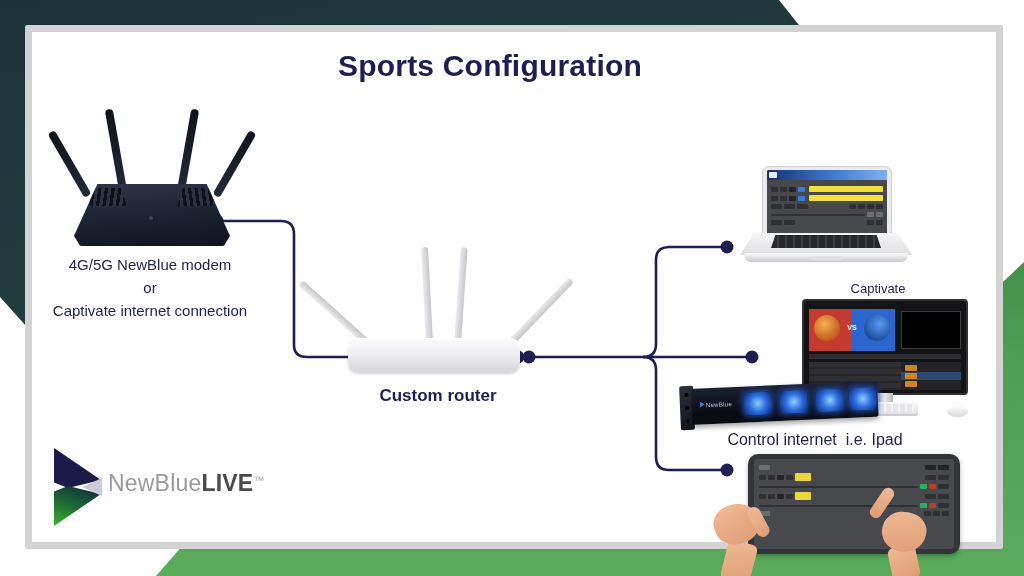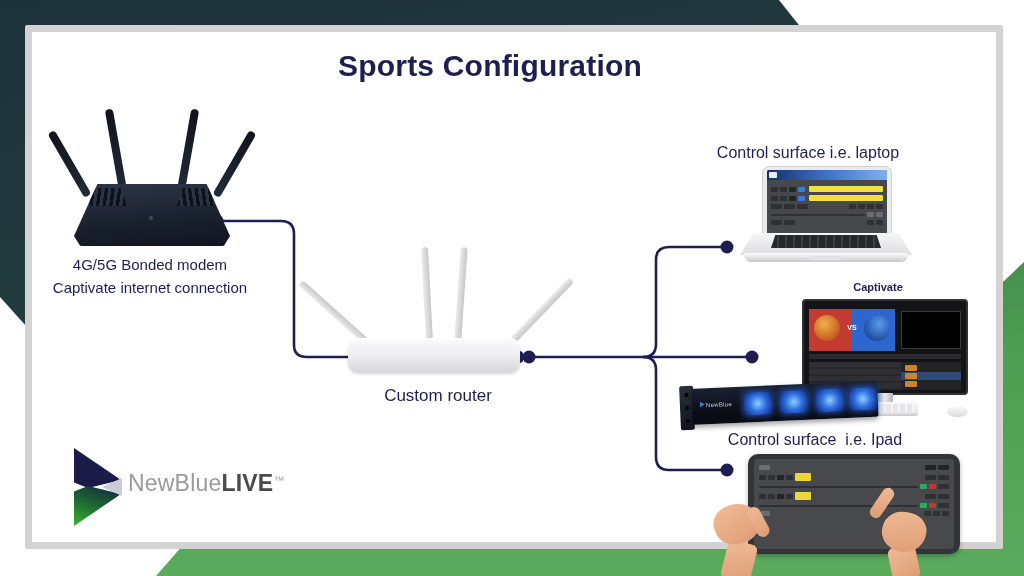--- a/index.html
+++ b/index.html
@@ -21,23 +21,23 @@
   
   svg.connectors{position:absolute;left:0;top:0;width:1024px;height:576px;pointer-events:none;}
   svg.connectors path{fill:none;stroke:#1e1e52;stroke-width:2.6;}
   svg.connectors circle{fill:#1e1e52;}
 
   .title{position:absolute;left:260px;top:46px;width:460px;text-align:center;
     color:#1e1e52;font-size:30px;font-weight:600;line-height:39px;letter-spacing:.2px;}
 
   .lbl{position:absolute;color:#1e1e52;text-align:center;}
   .lbl-modem{left:25px;top:253px;width:250px;font-size:15px;line-height:23px;}
-  .lbl-router{left:338px;top:386px;width:200px;font-size:17px;font-weight:400;}
+  .lbl-router{left:338px;top:386px;width:200px;font-size:17px;font-weight:700;}
   .lbl-laptop{left:703px;top:144px;width:210px;font-size:16px;}
-  .lbl-captivate{left:802px;top:281px;width:152px;font-size:11px;font-weight:700;}
+  .lbl-captivate{left:802px;top:281px;width:152px;font-size:13px;font-weight:400;}
   .lbl-ipad{left:700px;top:431px;width:230px;font-size:16px;white-space:pre-wrap;}
 
   
   .modem{position:absolute;left:72px;top:128px;width:160px;height:118px;}
   .modem .ant{position:absolute;bottom:50px;width:8px;border-radius:4px;
     background:linear-gradient(#10141c,#222b39);transform-origin:50% 100%;}
   .modem .a1{left:12px;height:74px;transform:rotate(-30deg);}
   .modem .a2{left:48px;height:88px;transform:rotate(-10deg);}
   .modem .a3{right:48px;height:88px;transform:rotate(10deg);}
   .modem .a4{right:12px;height:74px;transform:rotate(30deg);}
@@ -140,21 +140,21 @@
   .hand{position:absolute;z-index:3;}
   .skin{background:linear-gradient(160deg,#f0bb97,#dd9c74);}
   .armL{left:34px;top:96px;width:30px;height:40px;transform:rotate(14deg);border-radius:6px;}
   .palmL{left:24px;top:58px;width:46px;height:40px;border-radius:45% 55% 50% 50%;transform:rotate(-18deg);}
   .thumbL{left:62px;top:60px;width:13px;height:32px;border-radius:7px;transform:rotate(-28deg);z-index:4;}
   .armR{left:200px;top:100px;width:28px;height:34px;transform:rotate(-12deg);border-radius:6px;}
   .palmR{left:192px;top:66px;width:44px;height:40px;border-radius:50% 45% 55% 50%;transform:rotate(14deg);}
   .fingR{left:186px;top:40px;width:12px;height:34px;border-radius:7px;transform:rotate(34deg);z-index:4;}
 
   
-  .logo{position:absolute;left:70px;top:444px;width:260px;height:84px;}
+  .logo{position:absolute;left:50px;top:444px;width:260px;height:84px;}
   .chev{position:absolute;left:4px;}
   .chevTop{top:4px;width:47px;height:40px;background:#1b1b4a;
     clip-path:polygon(0 0,100% 80%,30% 100%,0 86%);}
   .chevBot{top:42px;width:47px;height:40px;
     background:linear-gradient(200deg,#12303c 10%,#1f6e33 55%,#3fb32c 100%);
     clip-path:polygon(0 100%,100% 20%,30% 0,0 14%);}
   .chevGray{position:absolute;left:32px;top:34px;width:20px;height:18px;background:#c9ccd6;
     clip-path:polygon(100% 0,100% 100%,0 50%);}
   .logo .wordmark{position:absolute;left:58px;top:26px;font-size:23px;color:#9a9a9a;letter-spacing:.2px;}
   .logo .wordmark .bold{color:#4a4a4a;font-weight:700;}
@@ -192,34 +192,34 @@
     <div class="ant a2"></div>
     <div class="ant a3"></div>
     <div class="ant a4"></div>
     <div class="mbody">
       <div class="vent ventL"></div>
       <div class="vent ventR"></div>
       <div class="led"></div>
     </div>
   </div>
   <div class="lbl lbl-modem">
-    <div>4G/5G Bonded modem</div>
+    <div>4G/5G NewBlue modem</div>
+    <div>or</div>
     <div>Captivate internet connection</div>
   </div>
 
   <div class="router">
     <div class="ant a1"></div>
     <div class="ant a2"></div>
     <div class="ant a3"></div>
     <div class="ant a4"></div>
     <div class="rbody"></div>
   </div>
   <div class="lbl lbl-router">Custom router</div>
 
-  <div class="lbl lbl-laptop">Control surface i.e. laptop</div>
   <div class="laptop">
     <div class="screen">
       <div class="disp">
         <div class="lap-bar">
             <span class="chip"></span>
           </div>
         <div class="ui-rows">
           <div class="lr">
               <span class="b"></span>
               <span class="b"></span>
@@ -301,21 +301,21 @@
     </div>
     <div class="bar">
       <div class="brand"><span class="bchev"></span><span>NewBlue</span></div>
       <div class="fan f1"></div>
       <div class="fan f2"></div>
       <div class="fan f3"></div>
       <div class="fan f4"></div>
     </div>
   </div>
 
-  <div class="lbl lbl-ipad">Control surface  i.e. Ipad</div>
+  <div class="lbl lbl-ipad">Control internet  i.e. Ipad</div>
   <div class="ipadg">
     <div class="hand skin armL"></div>
     <div class="hand skin palmL"></div>
     <div class="hand skin armR"></div>
     <div class="hand skin palmR"></div>
     <div class="tab">
       <div class="tabscr">
         <div class="lr">
             <span class="b w2 light"></span>
             <span class="sp"></span>

